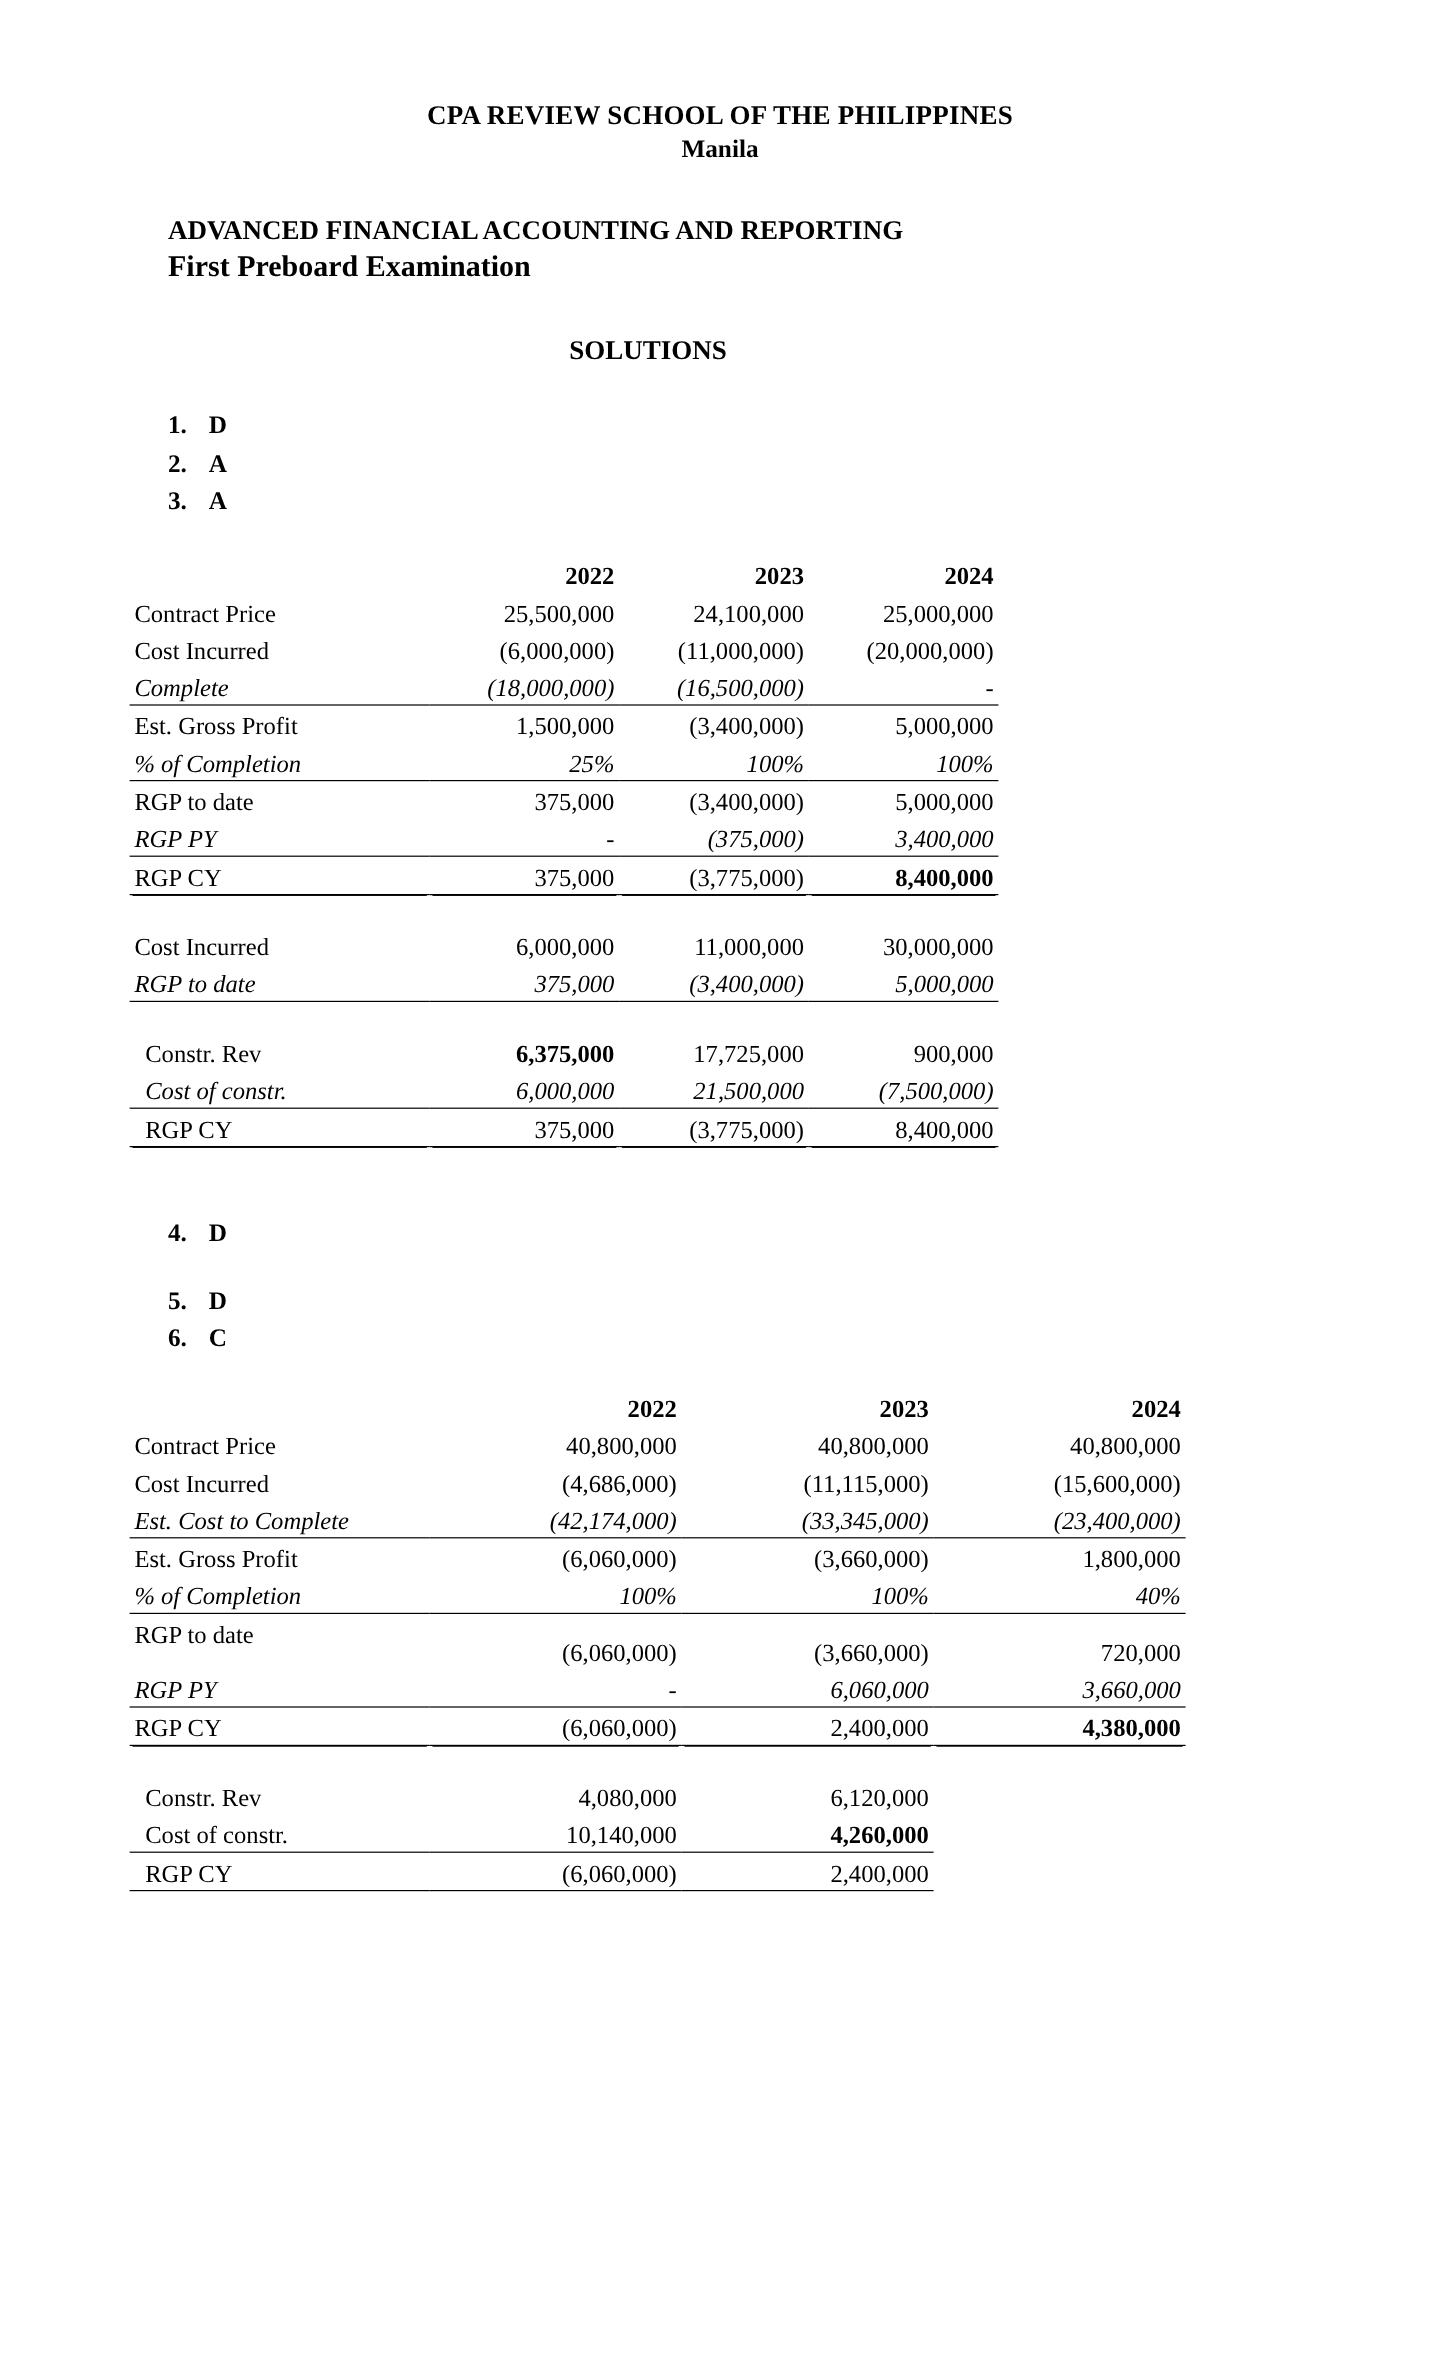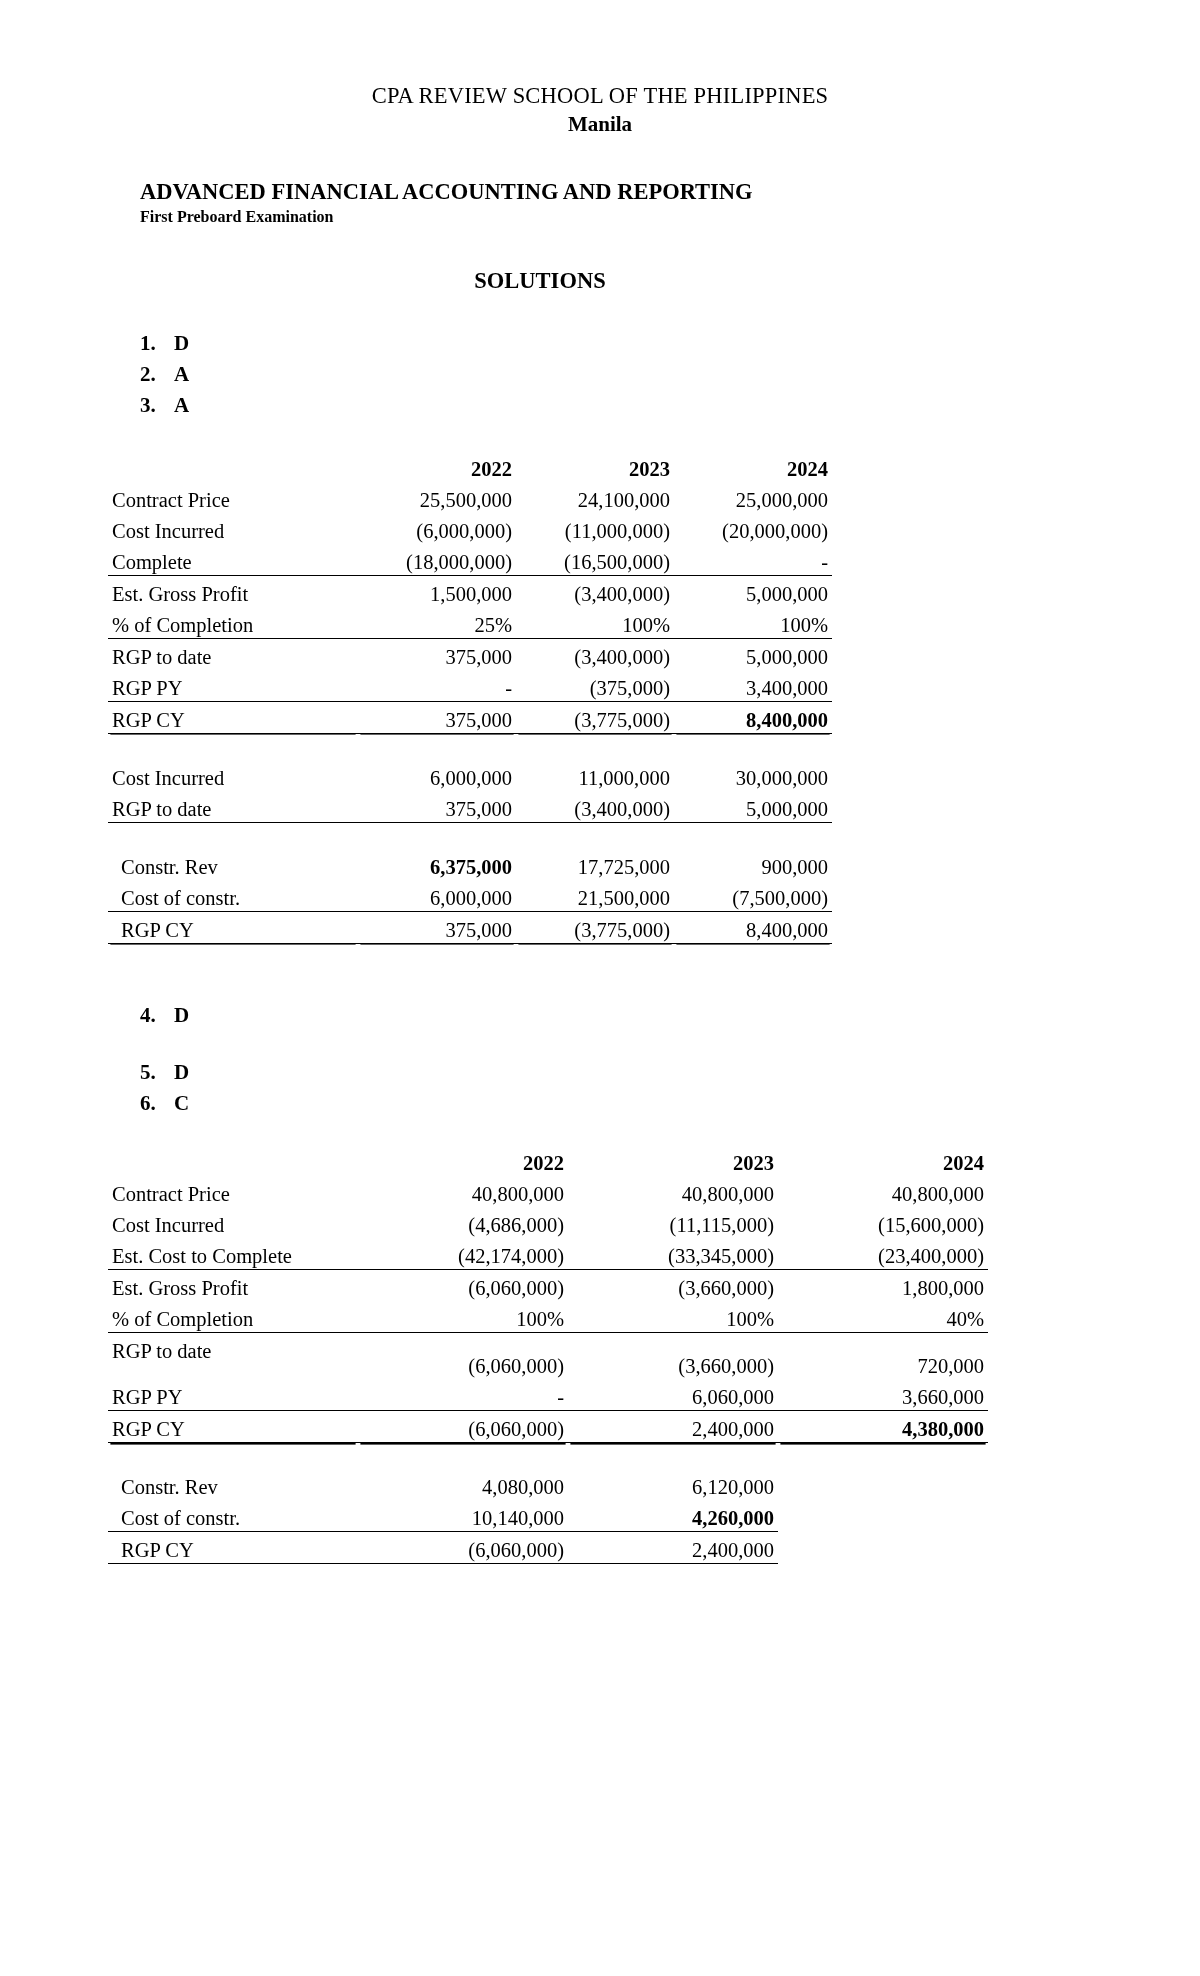--- a/index.html
+++ b/index.html
@@ -23,42 +23,42 @@
     box-sizing: border-box;
   }
 
   
   .header-block {
     text-align: center;
     margin-top: 82px;
   }
   .school-name {
     font-size: 22.5px;
-    font-weight: normal;
+    font-weight: bold;
     letter-spacing: 0.2px;
     line-height: 1.22;
   }
   .city {
     font-size: 21px;
     font-weight: bold;
     line-height: 1.3;
     margin-top: 2px;
   }
 
   .subject-block {
     margin-left: 140px;
     margin-top: 38px;
   }
   .subject-title {
     font-size: 22.5px;
     font-weight: bold;
     line-height: 1.32;
   }
   .exam-title {
-    font-size: 16px;
+    font-size: 25px;
     font-weight: bold;
     line-height: 1.32;
   }
 
   .solutions-heading {
     text-align: center;
     font-size: 22.5px;
     font-weight: bold;
     margin-top: 40px;
     padding-right: 120px;
@@ -111,20 +111,21 @@
   .hdr {
     font-weight: bold;
     text-align: right;
     padding-right: 4px !important;
   }
   .bold {
     font-weight: bold;
   }
   .rule-bottom td {
     border-bottom: 1.6px solid #000;
+    font-style: italic;
   }
   .rule-double td {
     border-bottom: 1.6px solid #000;
     box-shadow: 0 4px 0 -2.4px #000;
   }
   .spacer td {
     height: 26px;
     border: none;
   }
 

